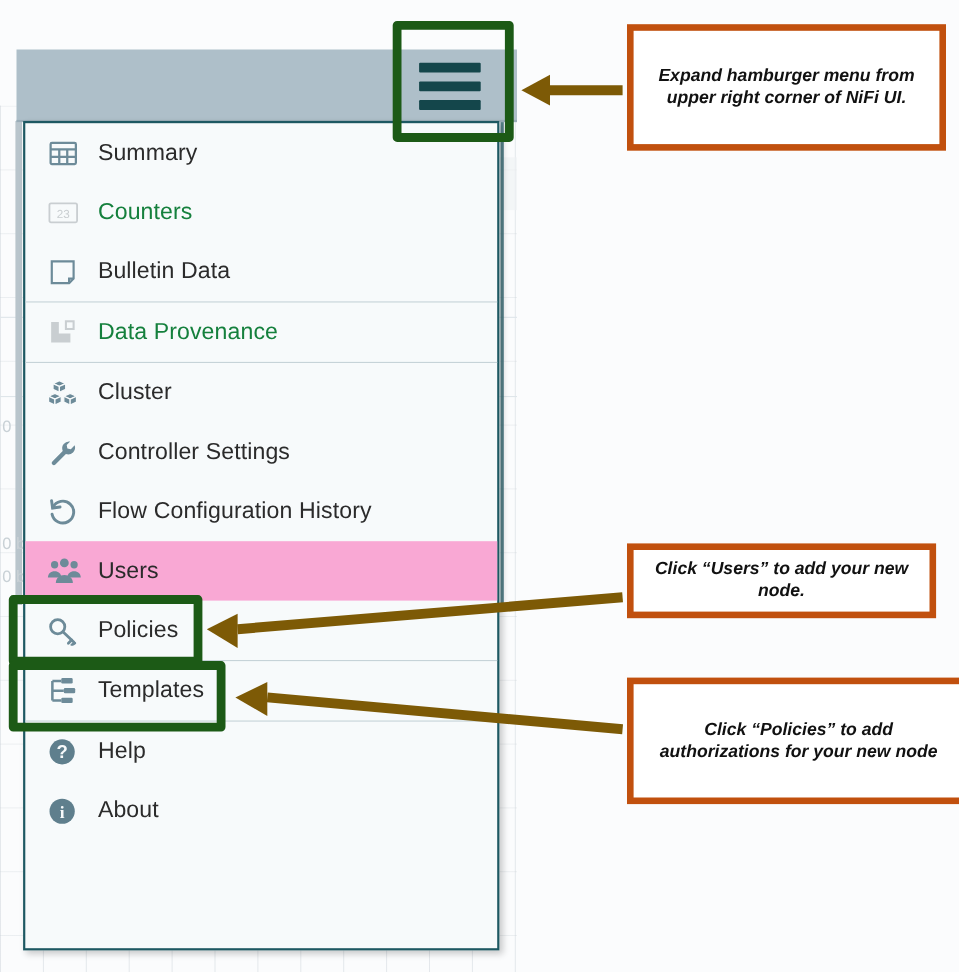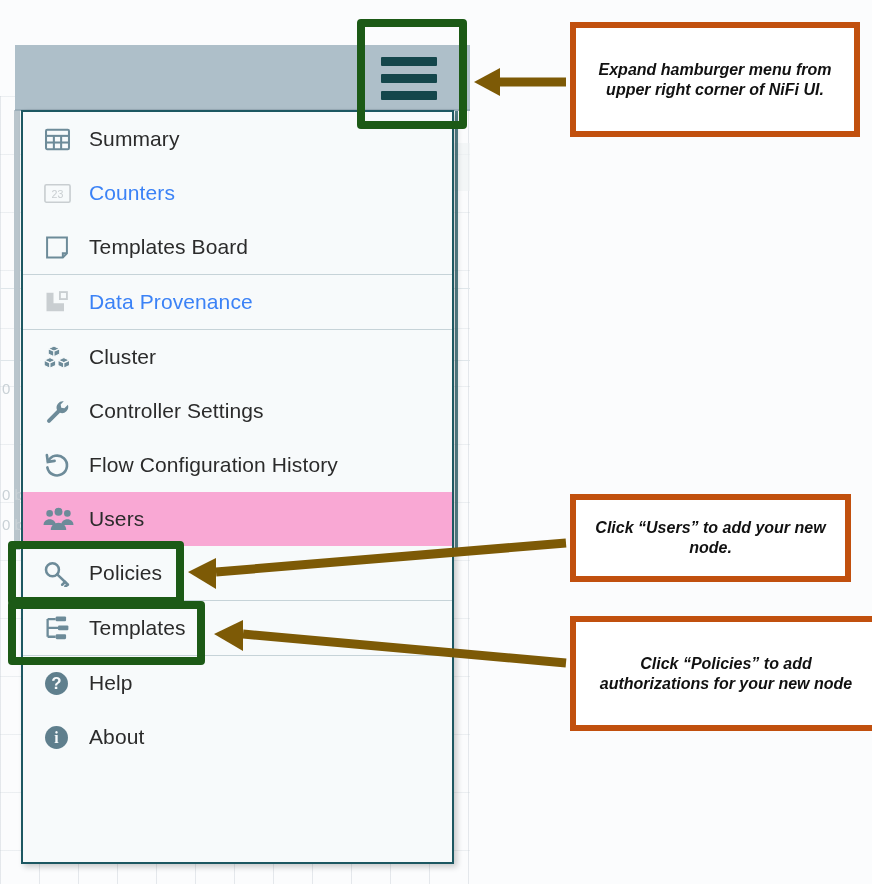--- a/index.html
+++ b/index.html
@@ -66,21 +66,21 @@
     padding-left:20px;box-sizing:border-box;cursor:pointer;
     position:relative;
   }
   .menu-item .mi-icon{
     width:46px;flex:0 0 46px;display:flex;align-items:flex-end;justify-content:flex-start;
     color:#6d8b99;
   }
   .menu-item .mi-label{
     font-size:21px;color:#2b2b2b;letter-spacing:.1px;
   }
-  .menu-item.disabled .mi-label{color:#3b82f6;}
+  .menu-item.disabled .mi-label{color:#15803d;}
   .menu-item.disabled .mi-icon{color:#c2c8cb;}
   .menu-item.selected{background:#f9a8d4;}
   .menu-item.selected .mi-label{color:#2b2b2b;}
 
   svg{display:block;}
 
   
   .hl-box{
     position:absolute;border:8px solid #1c5a16;box-sizing:border-box;
     border-radius:4px;pointer-events:none;
@@ -93,21 +93,21 @@
   .callout{
     position:absolute;background:#ffffff;
     border:6px solid #c1500e;box-sizing:border-box;
     display:flex;align-items:center;justify-content:center;
     text-align:center;
     font-style:italic;font-weight:bold;
     font-size:16px;line-height:1.22;color:#111111;
     padding:6px 10px;
   }
   #callout-hamburger{left:570px;top:22px;width:290px;height:115px;}
-  #callout-users{left:570px;top:494px;width:281px;height:88px;}
+  #callout-users{left:570px;top:494px;width:281px;height:68px;}
   #callout-policies{left:570px;top:616px;width:312px;height:115px;font-style:italic;}
 
   
   #arrow-layer{position:absolute;left:0;top:0;width:872px;height:884px;pointer-events:none;}
 </style>
 </head>
 <body>
 
 <div id="canvas-bg">
   <div id="canvas-grid"></div>
@@ -168,21 +168,21 @@
       <span class="mi-label">Counters</span>
     </div>
 
     <div class="menu-item">
       <span class="mi-icon">
         <svg width="28" height="29" viewBox="0 0 24 24" fill="none" stroke="#6d8b99" stroke-width="1.7">
           <path d="M3.5 3.5 H20.5 V17 L17 20.5 H3.5 Z"></path>
           <path d="M20.5 17 H17 V20.5"></path>
         </svg>
       </span>
-      <span class="mi-label">Templates Board</span>
+      <span class="mi-label">Bulletin Data</span>
     </div>
   </div>
 
   <div class="menu-sep"></div>
 
   <div class="menu-group">
     <div class="menu-item disabled">
       <span class="mi-icon">
         <svg width="28" height="28" viewBox="0 0 24 24">
           <path d="M3 4 h6 v9 h9 v7 H3 Z" fill="#c9ced1"></path>

